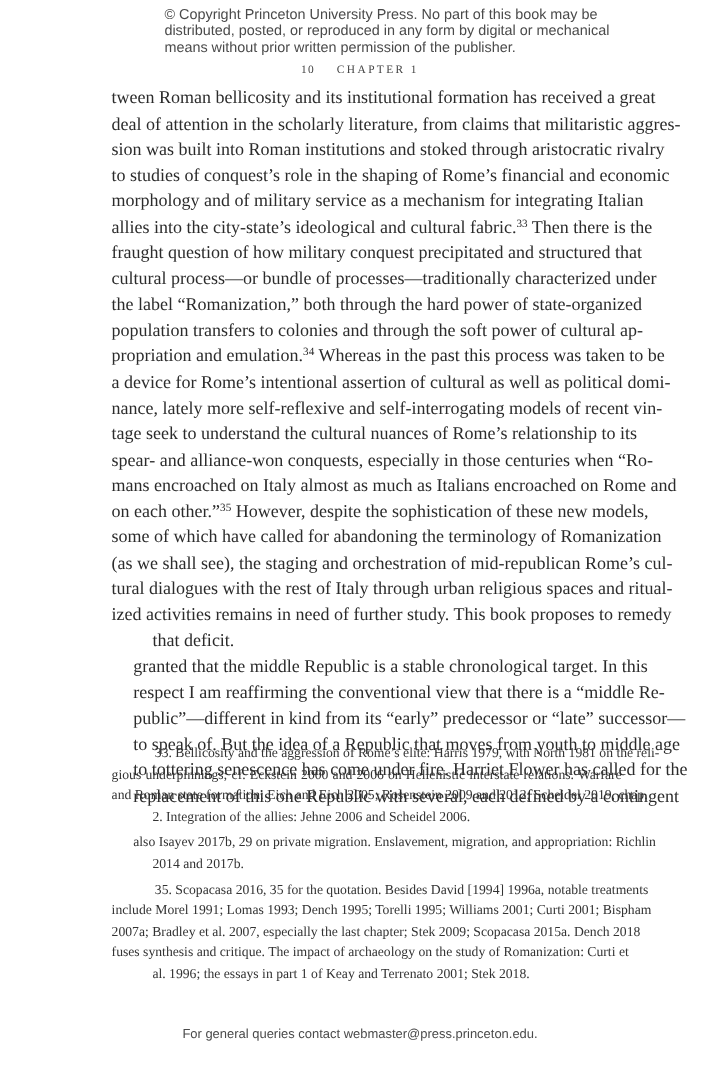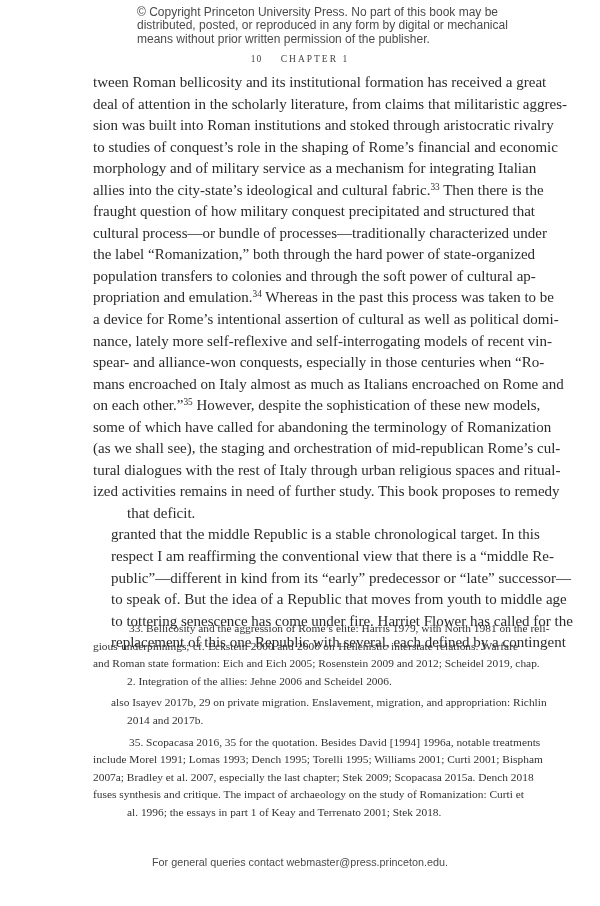--- a/index.html
+++ b/index.html
@@ -98,20 +98,21 @@
     <span class="line">to studies of conquest’s role in the shaping of Rome’s financial and economic</span>
     <span class="line">morphology and of military service as a mechanism for integrating Italian</span>
     <span class="line"><span>allies into the city-state’s ideological and cultural fabric.</span><sup>33</sup><span> Then there is the</span></span>
     <span class="line">fraught question of how military conquest precipitated and structured that</span>
     <span class="line">cultural process—or bundle of processes—traditionally characterized under</span>
     <span class="line">the label “Romanization,” both through the hard power of state-organized</span>
     <span class="line">population transfers to colonies and through the soft power of cultural ap-</span>
     <span class="line"><span>propriation and emulation.</span><sup>34</sup><span> Whereas in the past this process was taken to be</span></span>
     <span class="line">a device for Rome’s intentional assertion of cultural as well as political domi-</span>
     <span class="line">nance, lately more self-reflexive and self-interrogating models of recent vin-</span>
+    <span class="line">tage seek to understand the cultural nuances of Rome’s relationship to its</span>
     <span class="line">spear- and alliance-won conquests, especially in those centuries when “Ro-</span>
     <span class="line">mans encroached on Italy almost as much as Italians encroached on Rome and</span>
     <span class="line"><span>on each other.”</span><sup>35</sup><span> However, despite the sophistication of these new models,</span></span>
     <span class="line">some of which have called for abandoning the terminology of Romanization</span>
     <span class="line">(as we shall see), the staging and orchestration of mid-republican Rome’s cul-</span>
     <span class="line">tural dialogues with the rest of Italy through urban religious spaces and ritual-</span>
     <span class="line">ized activities remains in need of further study. This book proposes to remedy</span>
     <span class="line last">that deficit.</span>
   </p>
   <p class="indent">

